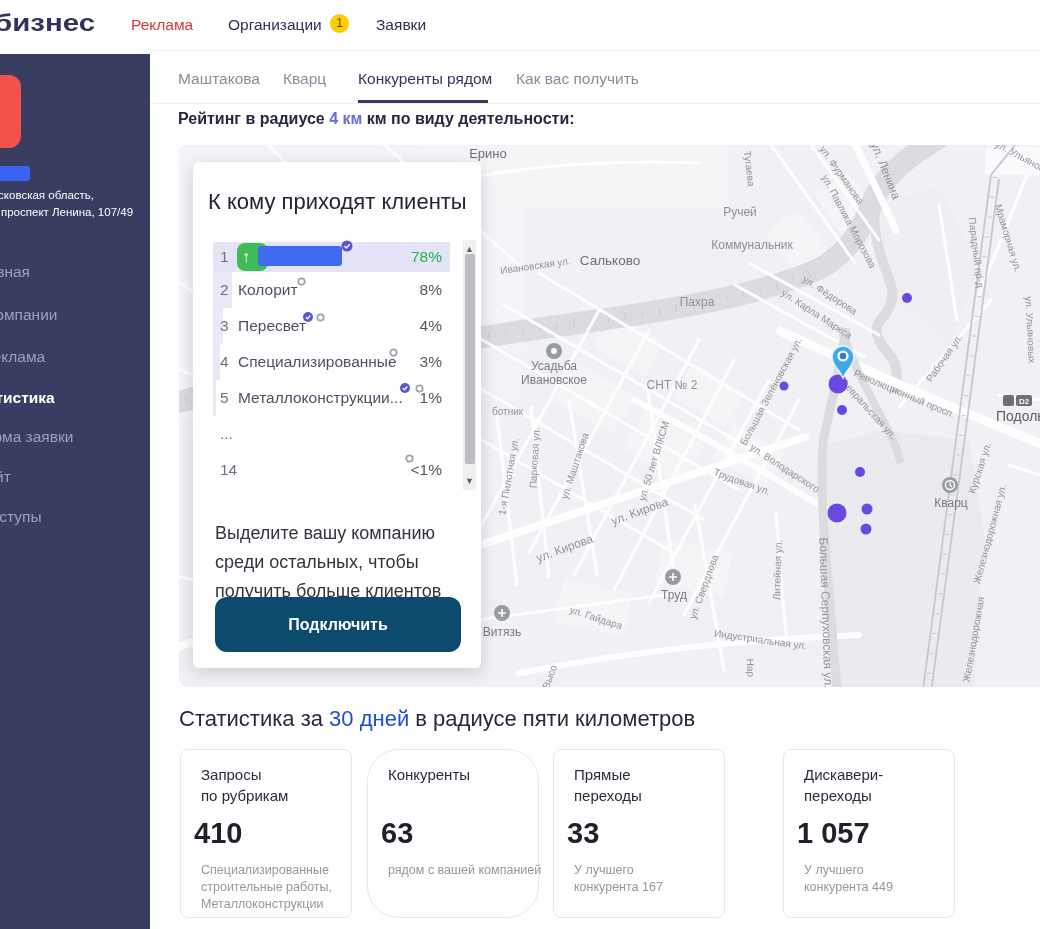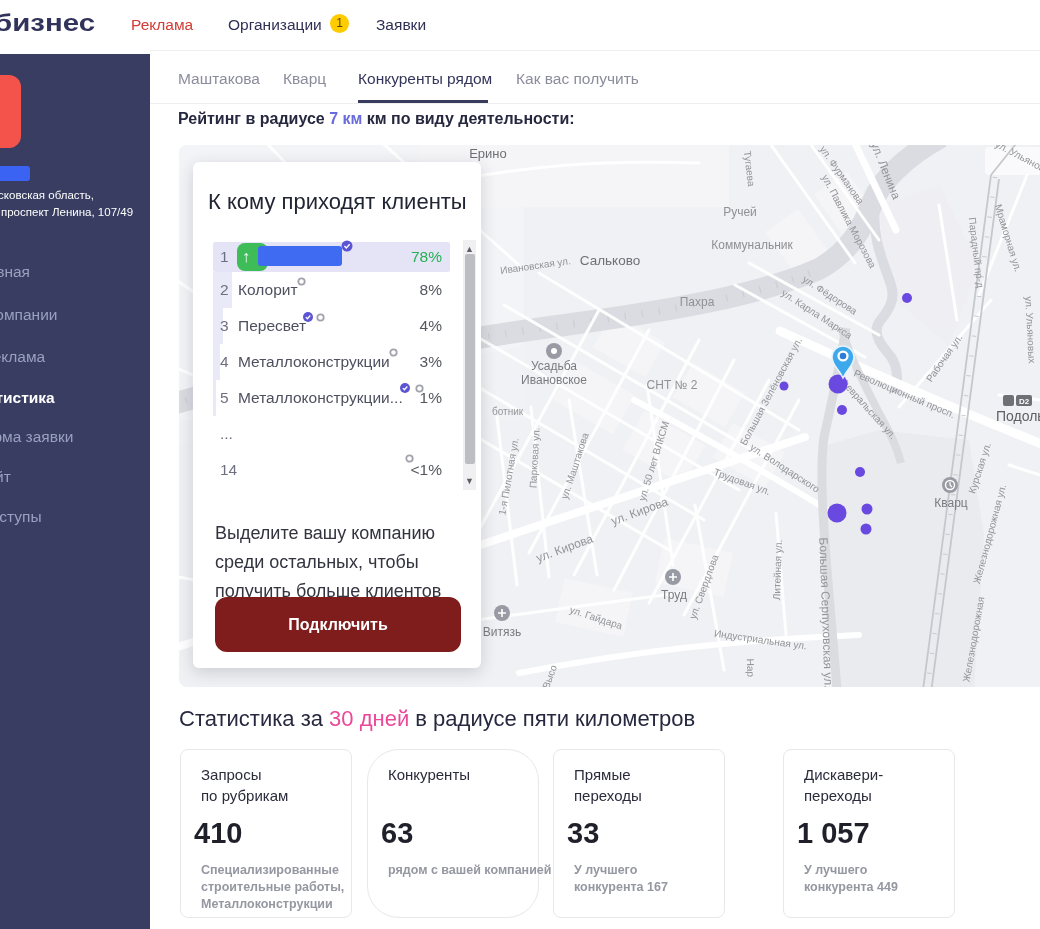--- a/index.html
+++ b/index.html
@@ -41,29 +41,29 @@
 .row-num { color:#6E7080; }
 #list { left:213px; top:242px; width:237px; }
 .lrow { position:absolute; left:0; width:237px; height:36px; font-size:15.5px; color:#4E5060; }
 .lrow .pct { position:absolute; right:8px; color:#55575F; }
 #row1bg { position:absolute; left:0; top:0; width:237px; height:30px; background:#E4E4F6; border-radius:2px; }
 .bar { position:absolute; left:0; height:36px; background:#E9E9F7; }
 #scrollbar { left:463px; top:240px; width:13px; height:250px; background:#F0F0F2; }
 #sb-thumb { position:absolute; left:1.5px; top:14px; width:10px; height:210px; background:#BDBEC3; border-radius:2px;}
 .sb-arrow { position:absolute; left:0; width:13px; font-size:9px; color:#5E5F66; text-align:center; }
 #card-para { left:215px; top:519px; width:250px; font-size:18px; line-height:29px; color:#33343F; }
-#card-btn { left:215px; top:597px; width:246px; height:55px; background:#7f1d1d; border-radius:12px; color:#fff; font-size:16px; font-weight:700; text-align:center; line-height:55px; }
+#card-btn { left:215px; top:597px; width:246px; height:55px; background:#0c4a6e; border-radius:12px; color:#fff; font-size:16px; font-weight:700; text-align:center; line-height:55px; }
 
 
 #stats-h { left:179px; top:706px; font-size:22px; color:#26283F; }
-#stats-h .blue { color:#ec4899; }
+#stats-h .blue { color:#1d4ed8; }
 .scard { top:749px; width:172px; height:169px; border:1px solid #E8E8EC; border-radius:8px; background:#fff; }
 .scard .t { position:absolute; left:20px; top:14px; font-size:15px; color:#2B2C3B; line-height:21px; width:145px; }
 .scard .n { position:absolute; left:13px; top:67px; font-size:29px; font-weight:700; color:#1F2029; }
-.scard .s { position:absolute; left:20px; top:112px; font-size:12.5px; color:#9597A1; line-height:17px; width:152px;font-weight:bold; }
+.scard .s { position:absolute; left:20px; top:112px; font-size:12.5px; color:#9597A1; line-height:17px; width:152px; }
 </style>
 </head>
 <body>
 <div id="page">
 
   <div class="abs" id="logo">бизнес</div>
   <div class="abs nav" style="left:131px; color:#D43B34;">Реклама</div>
   <div class="abs nav" style="left:228px;">Организации</div>
   <div class="abs" id="nav-badge">1</div>
   <div class="abs nav" style="left:376px;">Заявки</div>
@@ -83,21 +83,21 @@
     <div class="sb-item" style="left:-20px; top:454px;">Доступы</div>
   </div>
 
   <div class="abs tab" style="left:178px;">Маштакова</div>
   <div class="abs tab" style="left:283px;">Кварц</div>
   <div class="abs tab active" style="left:358px;">Конкуренты рядом</div>
   <div class="abs tab" style="left:516px;">Как вас получить</div>
   <div class="abs" id="tab-underline"></div>
   <div class="abs" id="tabs-border"></div>
 
-  <div class="abs" id="rating-h">Рейтинг в радиусе <span class="blue">7 км</span> км по виду деятельности:</div>
+  <div class="abs" id="rating-h">Рейтинг в радиусе <span class="blue">4 км</span> км по виду деятельности:</div>
 
   <div class="abs" id="map">
   <svg width="861" height="542" viewBox="0 0 861 542" font-family="Liberation Sans, sans-serif">
     <rect x="0" y="0" width="861" height="542" fill="#F0F1F4"></rect>
 
     <rect x="0" y="0" width="345" height="275" fill="#F3F4F7"></rect>
     <rect x="240" y="0" width="310" height="62" fill="#F5F5F8"></rect>
     <polygon points="0,275 345,275 345,200 170,240 0,300" fill="#F1F2F5"></polygon>
 
     <polygon points="648,300 700,285 790,295 805,390 795,545 660,545 650,470 645,360" fill="#EAEBEF"></polygon>
@@ -289,21 +289,21 @@
       <svg style="position:absolute; left:90px; top:4px;" width="24" height="11" viewBox="0 0 24 11">
           <circle cx="5" cy="5" r="5" fill="#5B54D3"></circle>
           <path d="M2.8 5.1 L4.4 6.7 L7.3 3.5" stroke="#fff" stroke-width="1.3" fill="none"></path>
           <circle cx="17.5" cy="5.5" r="3.2" fill="#fff" stroke="#A2A3AC" stroke-width="1.8"></circle>
         </svg>
       <span class="pct">4%</span>
       </div>
     <div class="lrow" style="top:102px; line-height:36px;">
         <div class="bar" style="width:7px;"></div>
       <span class="row-num" style="position:absolute; left:7px;">4</span>
-        <span style="position:absolute; left:25px;">Металлоконструкции</span>
+        <span style="position:absolute; left:25px;">Специализированные</span>
       <svg style="position:absolute; left:176px; top:4px;" width="9" height="9" viewBox="0 0 9 9">
           <circle cx="4.5" cy="4.5" r="3.2" fill="#fff" stroke="#A2A3AC" stroke-width="1.8"></circle>
         </svg>
       <span class="pct">3%</span>
       </div>
     <div class="lrow" style="top:138px; line-height:36px;">
         <div class="bar" style="width:3px;"></div>
       <span class="row-num" style="position:absolute; left:7px;">5</span>
         <span style="position:absolute; left:25px;">Металлоконструкции...</span>
       <svg style="position:absolute; left:187px; top:3px;" width="26" height="11" viewBox="0 0 26 11">

